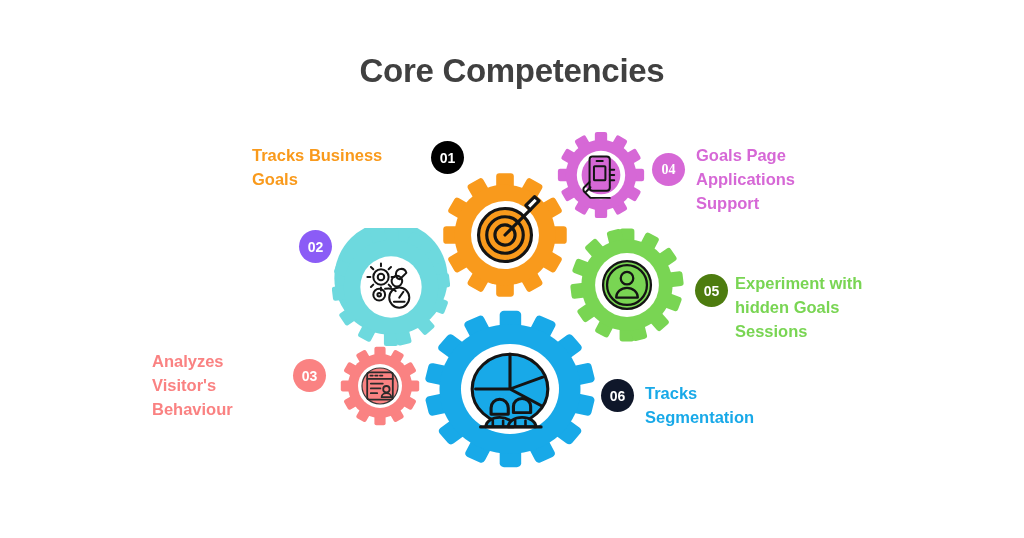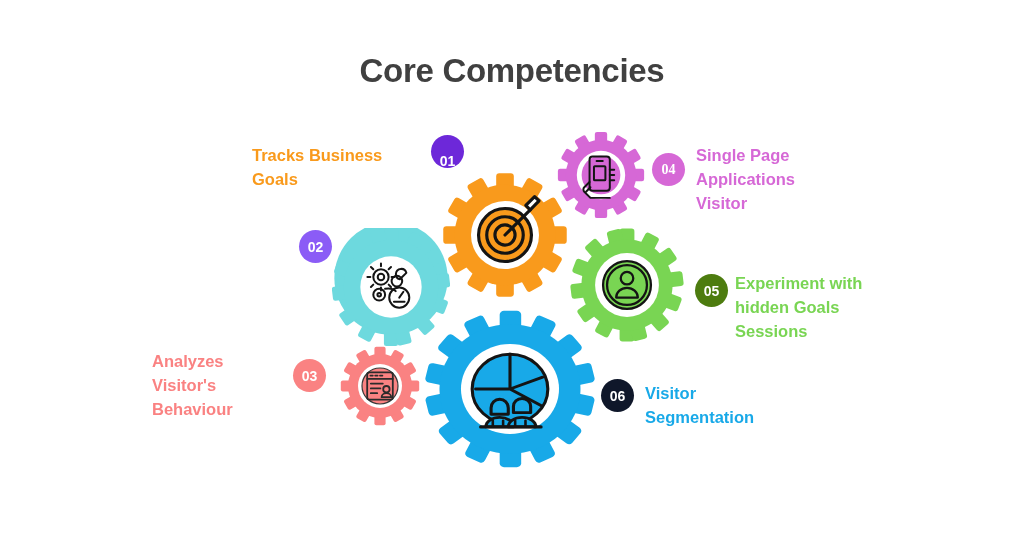--- a/index.html
+++ b/index.html
@@ -212,21 +212,21 @@
         <path d="M78,124 a10,11 0 0 1 20,0 v8 h-20 z"></path>
         <path d="M72,148 a16,12 0 0 1 32,0 z"></path>
         <path d="M104,122 a10,10 0 0 1 20,0 v8 h-20 z"></path>
         <path d="M98,148 a16,12 0 0 1 32,0 z"></path>
       </g>
       <path d="M66,148 h70" stroke-width="4"></path>
       <path d="M80,140 v8 M92,140 v8 M106,140 v8 M118,140 v8" stroke-width="3"></path>
     </g>
   </svg>
 
-  <div class="badge" style="left:431px; top:135px; width:33px; height:33px; background:#6d28d9;align-items:flex-end;">
+  <div class="badge" style="left:431px; top:141px; width:33px; height:33px; background:#000000;">
     <span>01</span>
   </div>
 
   <div class="badge" style="left:299px; top:230px; width:33px; height:33px; background:#8b5cf6;">
     <span>02</span>
   </div>
 
   <div class="badge" style="left:293px; top:359px; width:33px; height:33px; background:#FA8282;">
     <span>03</span>
   </div>
@@ -241,19 +241,19 @@
 
   <div class="badge" style="left:601px; top:379px; width:33px; height:33px; background:#0f172a;">
     <span>06</span>
   </div>
 
   <div class="label center-al" style="left:252px; top:144px; width:170px; color:#F99A1C;">Tracks Business Goals</div>
 
 
   <div class="label center-al" style="left:152px; top:350px; width:132px; color:#FA8282;">Analyzes Visitor's Behaviour</div>
 
-  <div class="label center-al" style="left:696px; top:144px; width:146px; color:#D668D6;">Single Page Applications Visitor</div>
+  <div class="label center-al" style="left:696px; top:144px; width:146px; color:#D668D6;">Goals Page Applications Support</div>
 
   <div class="label center-al" style="left:735px; top:272px; width:156px; color:#79D553;">Experiment with hidden Goals Sessions</div>
 
-  <div class="label center-al" style="left:645px; top:382px; width:142px; color:#18A9E8;">Visitor Segmentation</div>
+  <div class="label center-al" style="left:645px; top:382px; width:142px; color:#18A9E8;">Tracks Segmentation</div>
 
 </div>
 
 </body></html>

